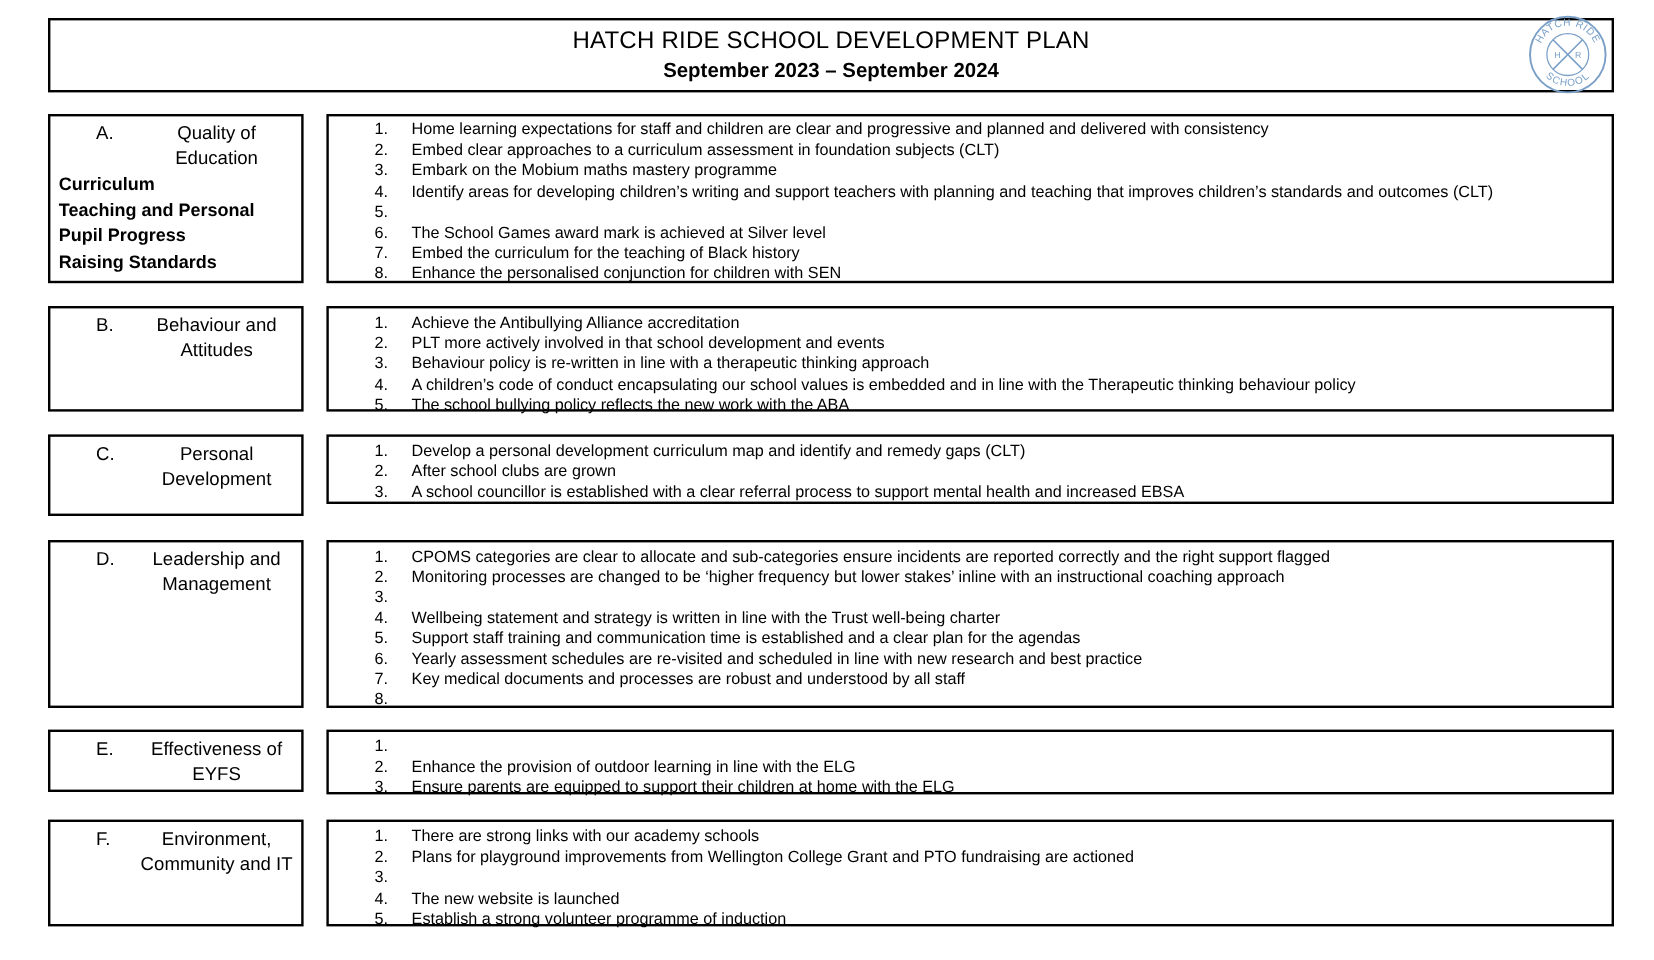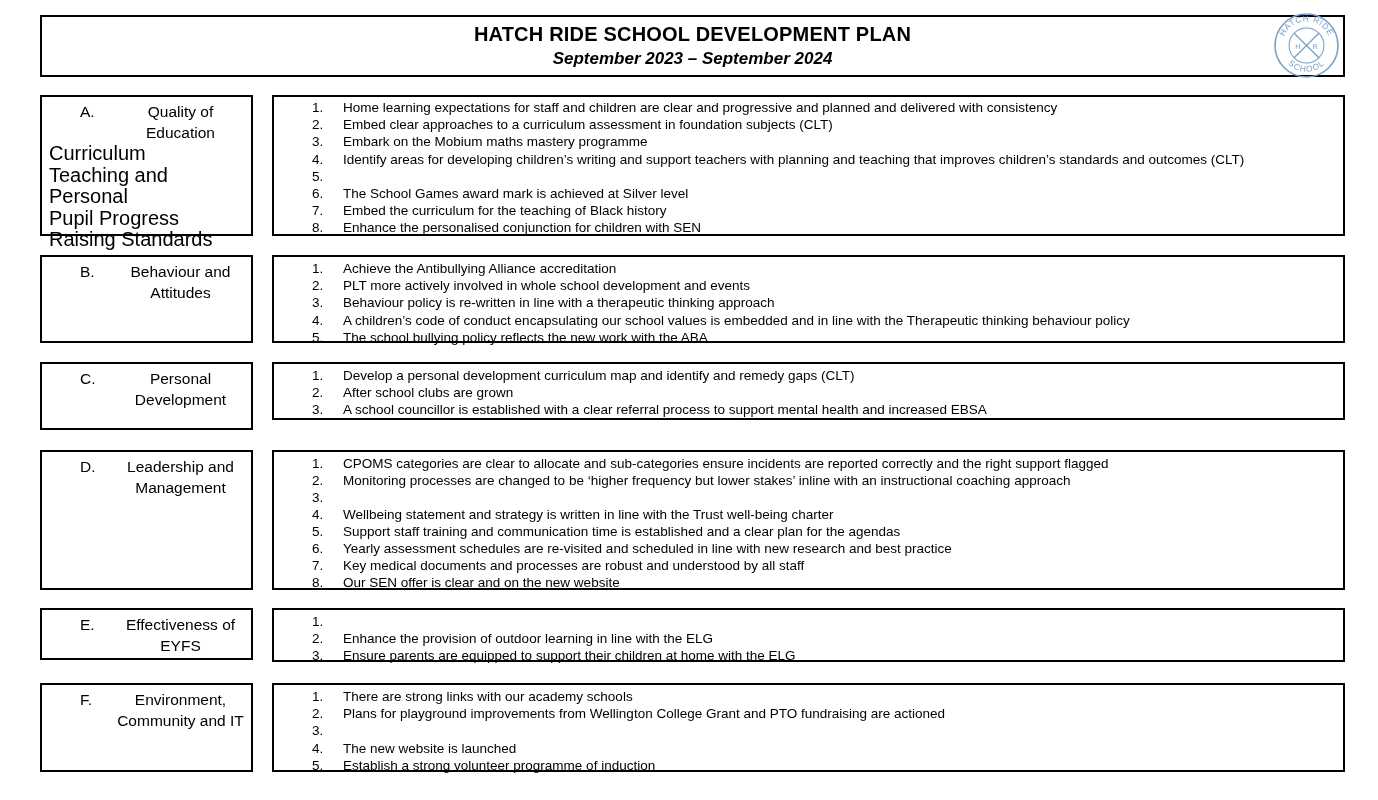--- a/index.html
+++ b/index.html
@@ -8,22 +8,22 @@
     font-family:"Liberation Sans", sans-serif;
     position:relative; overflow:hidden;
   }
   *, *::before, *::after { box-sizing:border-box; }
 
   
   .header-box {
     position:absolute; top:15px; left:40px; width:1305px; height:62px;
     border:2px solid #000; text-align:center; padding-top:6px;
   }
-  .header-title   { font-weight:bold; font-size:20px; letter-spacing:.2px; }
-  .header-subtitle{ font-weight:bold; font-size:17px; margin-top:3px;font-style:italic; }
+  .header-title   { font-weight:normal; font-size:20px; letter-spacing:.2px; }
+  .header-subtitle{ font-weight:bold; font-size:17px; margin-top:3px; }
 
   .logo { position:absolute; top:12px; right:38px; width:67px; height:67px; z-index:2; }
 
   
   .row { position:absolute; left:40px; width:1305px; }
   .row-a { top:95px; }  .row-a .label-box{height:141px} .row-a .items-box{height:141px}
   .row-b { top:255px; } .row-b .label-box{height:88px}  .row-b .items-box{height:88px}
   .row-c { top:362px; } .row-c .label-box{height:68px}  .row-c .items-box{height:58px}
   .row-d { top:450px; } .row-d .label-box{height:140px} .row-d .items-box{height:140px}
   .row-e { top:608px; } .row-e .label-box{height:52px}  .row-e .items-box{height:54px}
@@ -34,21 +34,21 @@
     border:2px solid #000; background:#fff;
   }
   .items-box {
     position:absolute; left:232px; right:0; top:0;
     border:2px solid #000; background:#fff;
   }
 
   .heading { display:flex; padding:4px 4px 0 38px; font-size:15.5px; line-height:21px; }
   .letter  { width:34px; flex:none; }
   .sec-title { flex:1;text-align:center; }
-  .subitems { padding:0 4px 0 7px; font-size:20px; line-height:21.5px; }
+  .subitems { padding:0 4px 0 7px; font-size:15px; line-height:21.5px;font-weight:bold; }
 
   ol.plan-list { margin:0; padding:3px 6px 0 38px; list-style:none; }
   ol.plan-list li { display:flex; font-size:13.5px; line-height:17.2px; white-space:nowrap; }
   ol.plan-list li .num { width:31px; flex:none; }
   .row-d ol.plan-list li { line-height:17px; }
   .row-a ol.plan-list { padding-top:2px; }
 </style>
 </head>
 <body>
 
@@ -136,21 +136,21 @@
     </div>
   </div>
   <div class="items-box">
     <ol class="plan-list">
       <li>
           <span class="num">1.</span>
           <span class="txt">Achieve the Antibullying Alliance accreditation</span>
         </li>
       <li>
           <span class="num">2.</span>
-          <span class="txt">PLT more actively involved in whole school development and events</span>
+          <span class="txt">PLT more actively involved in that school development and events</span>
         </li>
       <li>
           <span class="num">3.</span>
           <span class="txt">Behaviour policy is re-written in line with a therapeutic thinking approach</span>
         </li>
       <li>
           <span class="num">4.</span>
           <span class="txt">A children’s code of conduct encapsulating our school values is embedded and in line with the Therapeutic thinking behaviour policy</span>
         </li>
       <li>
@@ -217,21 +217,20 @@
       <li>
           <span class="num">6.</span>
           <span class="txt">Yearly assessment schedules are re-visited and scheduled in line with new research and best practice</span>
         </li>
       <li>
           <span class="num">7.</span>
           <span class="txt">Key medical documents and processes are robust and understood by all staff</span>
         </li>
       <li>
           <span class="num">8.</span>
-          <span class="txt">Our SEN offer is clear and on the new website</span>
         </li>
     </ol>
   </div>
 </div>
 
 <div class="row row-e">
   <div class="label-box">
     <div class="heading">
       <span class="letter">E.</span>
       <span class="sec-title">Effectiveness of EYFS</span>

